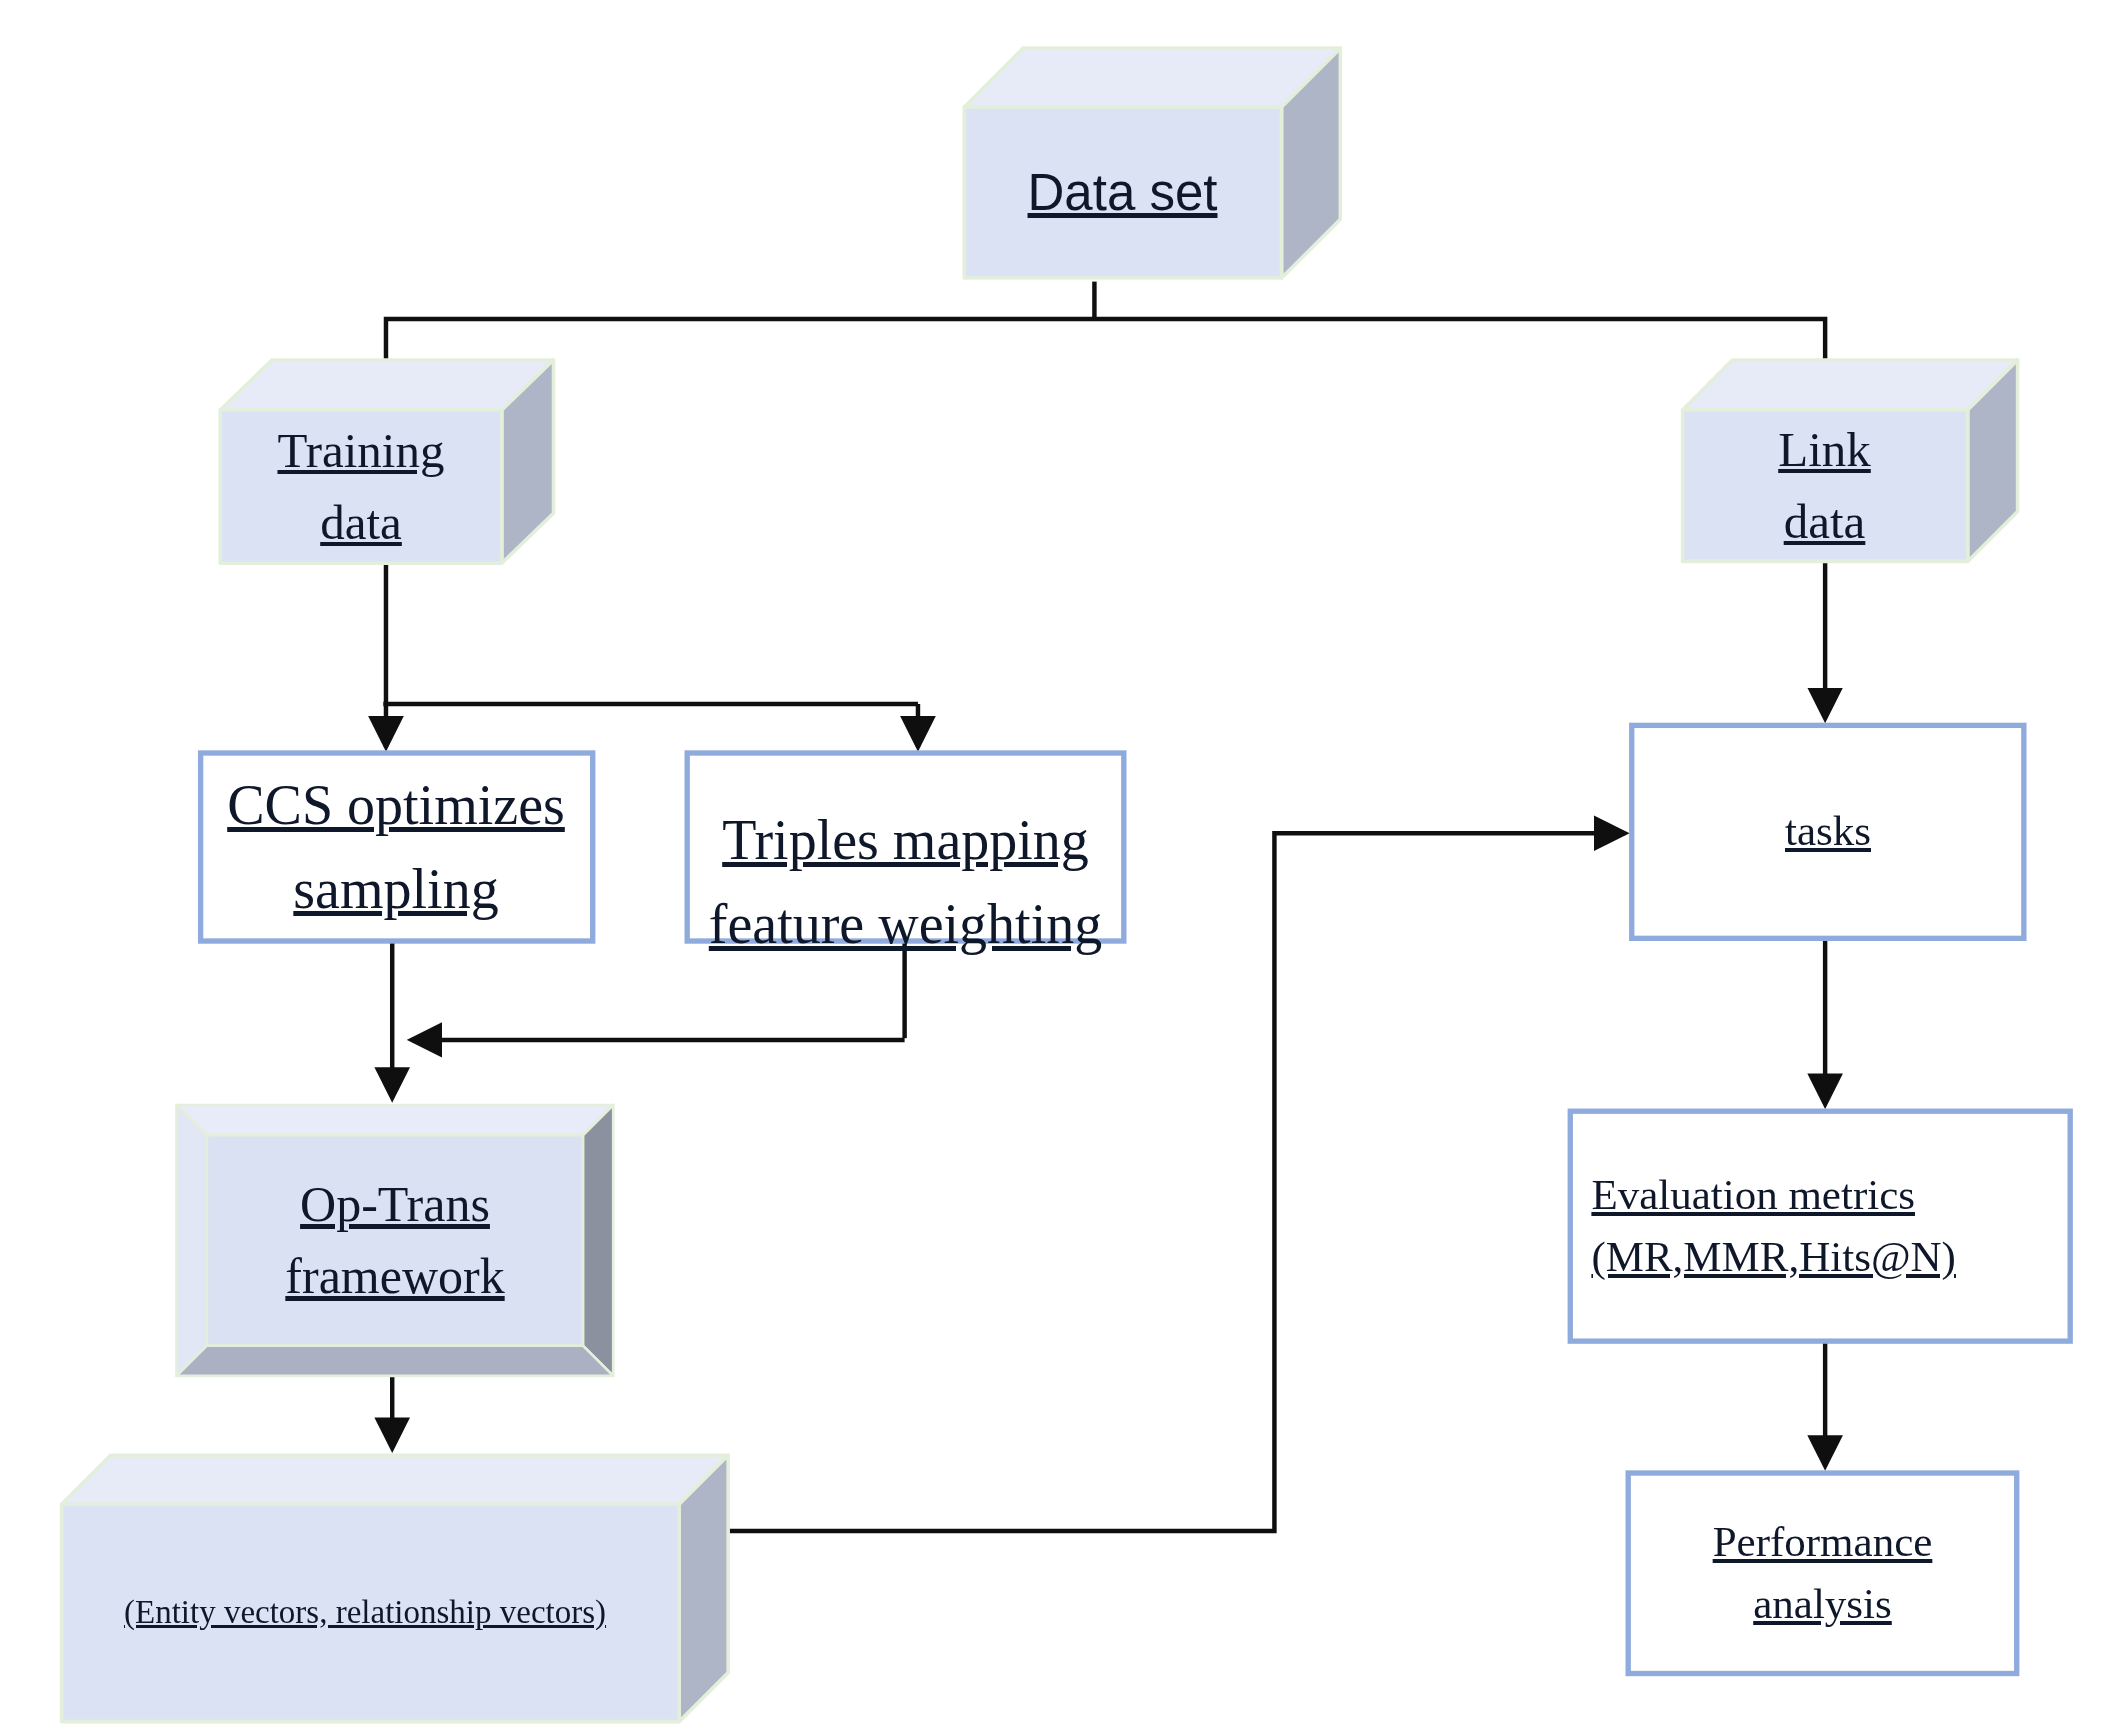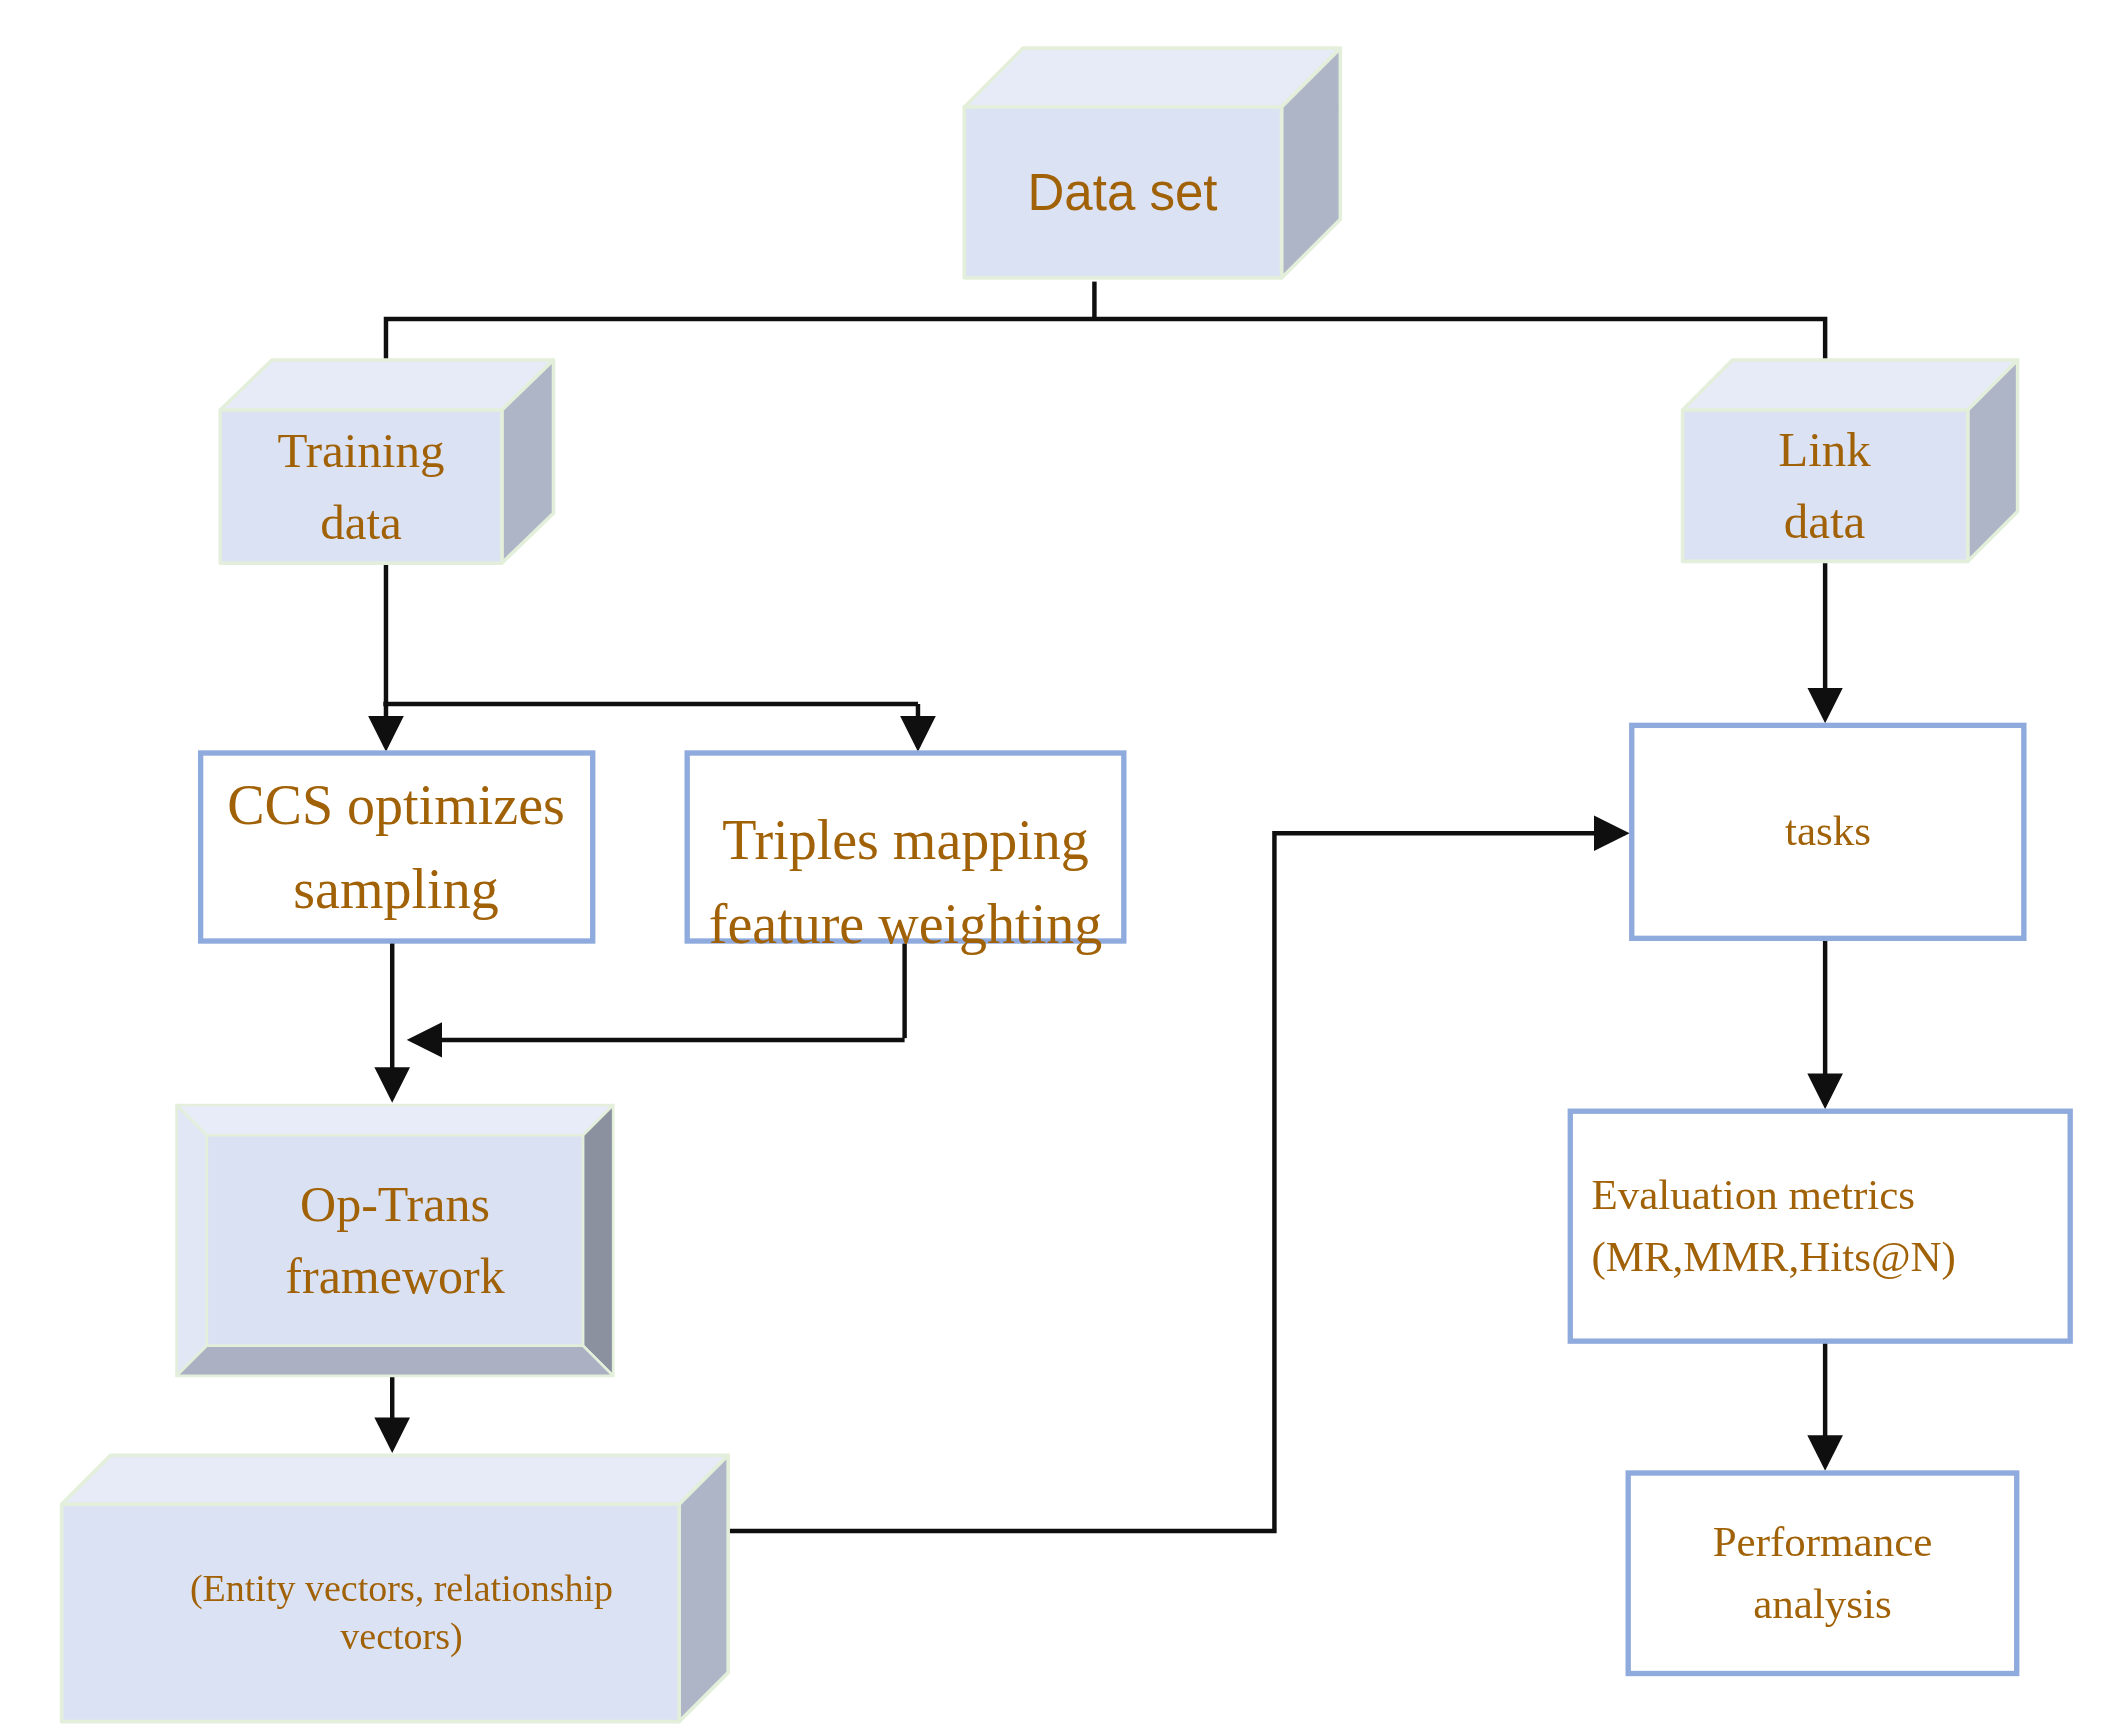--- a/index.html
+++ b/index.html
@@ -10,31 +10,32 @@
     font-family:"Liberation Serif", serif;
     color:#000;
     overflow:hidden;
   }
   svg.layer{position:absolute;left:0;top:0;width:2122px;height:1735px;}
   .lbl{
     position:absolute;
     display:flex;flex-direction:column;
     align-items:center;justify-content:center;
     text-align:center;
-    color:#a16207;
+    color:#0f172a;
+    text-decoration:underline;
   }
   .lbl span{display:block;}
   .sans{font-family:"Liberation Sans", sans-serif;}
   .dataset-lbl{font-size:51px;}
   .bigbox-lbl{font-size:49px;line-height:1.45;}
   .flat-lbl{font-size:56px;line-height:1.5;}
   .optrans-lbl{font-size:50px;line-height:1.45;}
   .left-align{align-items:flex-start;text-align:center;}
   .output-title{font-size:45px;line-height:1.25;}
-  .output-sub{font-size:38px;line-height:1.25;margin-left:38px;}
+  .output-sub{font-size:33px;line-height:1.25;margin-left:38px;}
   .eval-lbl{font-size:43px;line-height:1.45;}
 </style>
 </head>
 <body>
 
 <div class="canvas">
 
   <svg class="layer" viewBox="0 0 2381 1947">
     <defs>
       <marker id="arrow" viewBox="0 0 10 10" refX="8.6" refY="5" markerWidth="8" markerHeight="8" orient="auto-start-reverse" markerUnits="strokeWidth">

